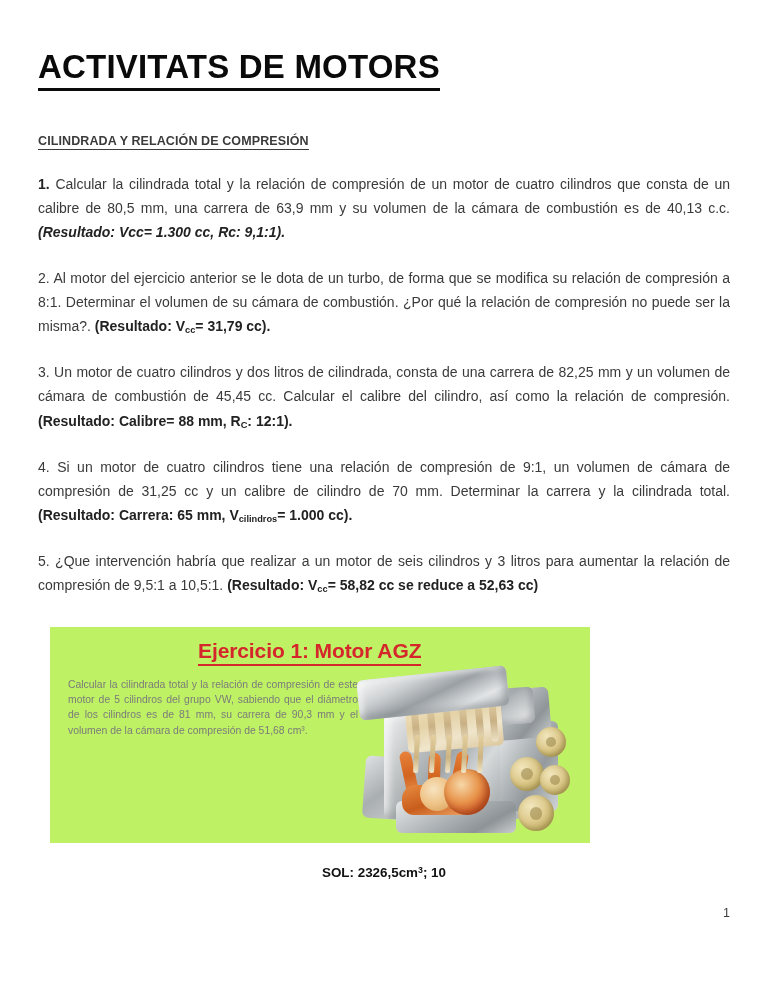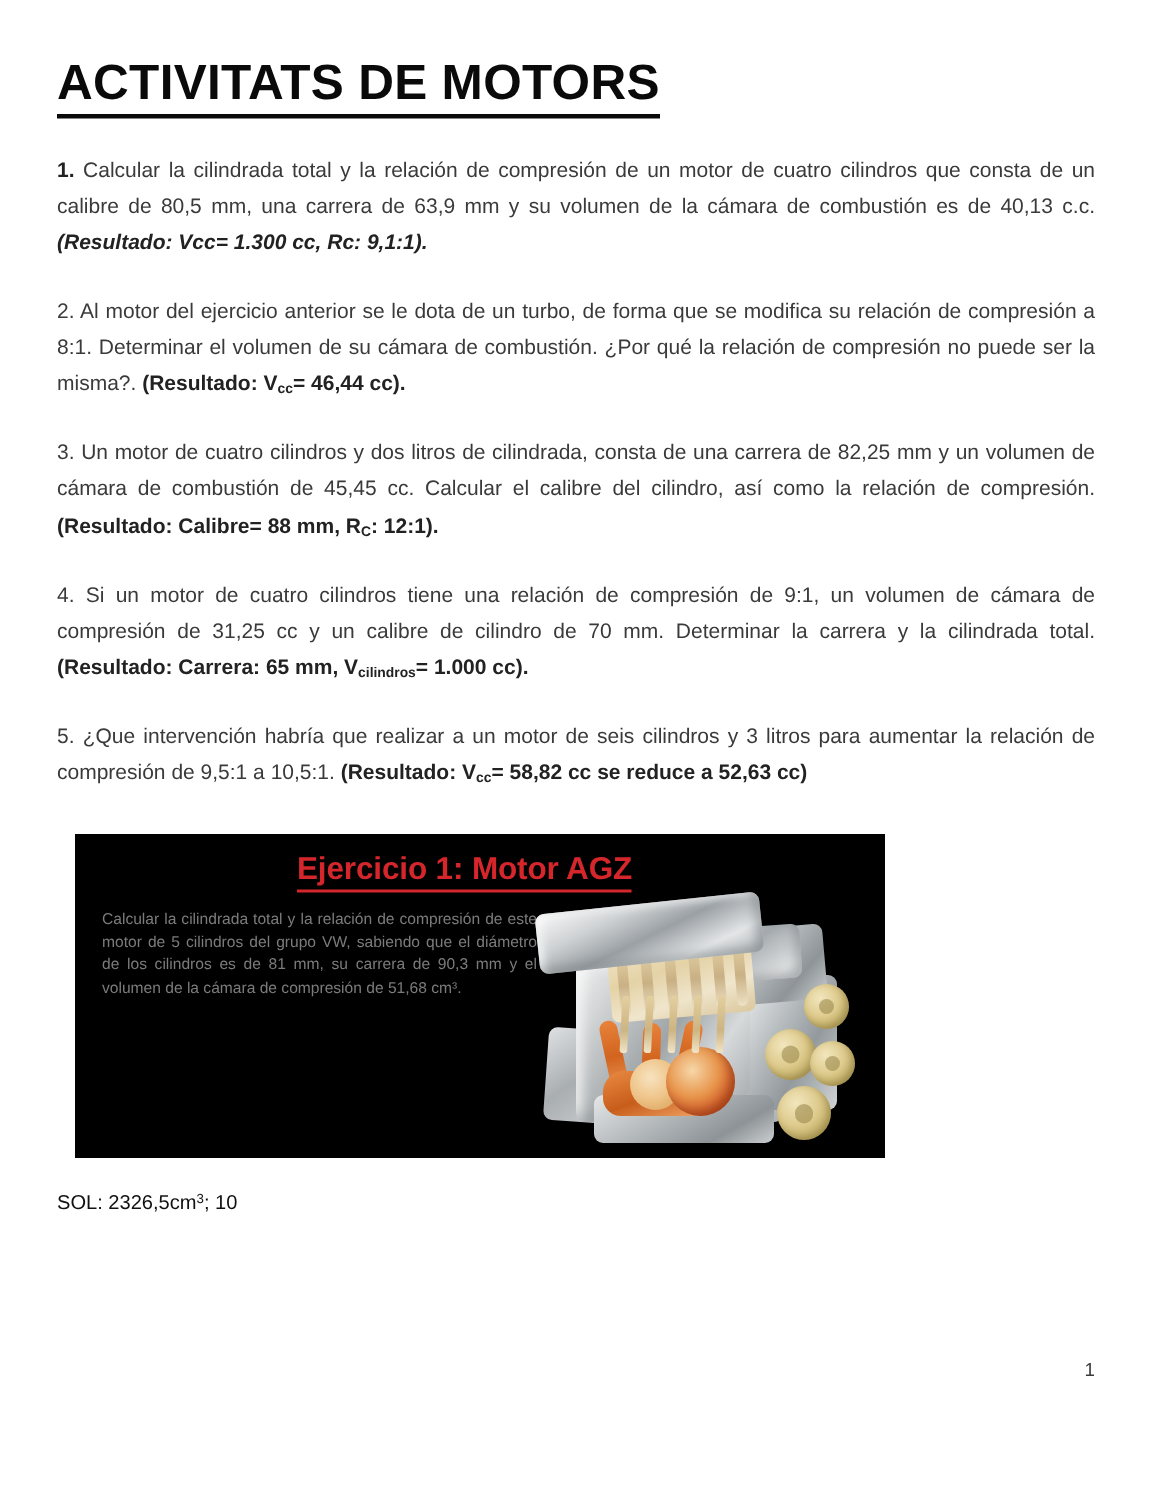--- a/index.html
+++ b/index.html
@@ -28,20 +28,21 @@
     font-weight: bold;
     color: #0a0a0a;
     letter-spacing: 0.2px;
     line-height: 1.15;
     display: block;
   }
   .doc-title span.tu {
     border-bottom: 3px solid #0a0a0a;
     padding-bottom: 2px;
     display: inline-block;
+    margin-top: 12px;
   }
   .section-head {
     margin: 0;
     padding-top: 43px;
     font-size: 12.5px;
     font-weight: bold;
     color: #3b3b3b;
     letter-spacing: 0.1px;
   }
   .section-head span.su {
@@ -81,21 +82,21 @@
   
   .slide-wrap {
     margin: 0;
     padding-top: 30px;
   }
   .slide {
     position: relative;
     width: 540px;
     height: 216px;
     margin-left: 12px;
-    background: #000000;
+    background: #bef264;
     overflow: hidden;
   }
   .slide-title {
     position: absolute;
     left: 148px;
     top: 12px;
     font-size: 21px;
     font-weight: bold;
     color: #d5262c;
     white-space: nowrap;
@@ -253,42 +254,44 @@
     left: 32%; top: 32%;
     width: 36%; height: 36%;
     border-radius: 50%;
     background: rgba(150,132,70,.55);
   }
 
   .sol {
     margin: 0;
     padding-top: 22px;
     font-size: 13.4px;
-    font-weight: normal;
+    font-weight: bold;
     color: #111111;
+    text-align: center;
   }
   .page-num {
     position: absolute;
     right: 38px;
     bottom: 74px;
     font-size: 12.5px;
     color: #3c3c3c;
   }
 </style>
 </head>
 <body>
 
 <div class="page">
 
   <h1 class="doc-title"><span class="tu">ACTIVITATS DE MOTORS</span></h1>
 
+  <h2 class="section-head"><span class="su">CILINDRADA Y RELACIÓN DE COMPRESIÓN</span></h2>
 
   <p class="para"><b>1.</b><span> Calcular la cilindrada total y la relación de compresión de un motor de cuatro cilindros que consta de un calibre de 80,5 mm, una carrera de 63,9 mm y su volumen de la cámara de combustión es de 40,13 c.c. </span><span class="bi">(Resultado: Vcc= 1.300 cc, Rc: 9,1:1).</span></p>
 
-  <p class="para"><span>2.</span><span> Al motor del ejercicio anterior se le dota de un turbo, de forma que se modifica su relación de compresión a 8:1. Determinar el volumen de su cámara de combustión. ¿Por qué la relación de compresión no puede ser la misma?. </span><b><span>(Resultado: V</span><sub>cc</sub><span>= 46,44 cc).</span></b></p>
+  <p class="para"><span>2.</span><span> Al motor del ejercicio anterior se le dota de un turbo, de forma que se modifica su relación de compresión a 8:1. Determinar el volumen de su cámara de combustión. ¿Por qué la relación de compresión no puede ser la misma?. </span><b><span>(Resultado: V</span><sub>cc</sub><span>= 31,79 cc).</span></b></p>
 
   <p class="para"><span>3.</span><span> Un motor de cuatro cilindros y dos litros de cilindrada, consta de una carrera de 82,25 mm y un volumen de cámara de combustión de 45,45 cc. Calcular el calibre del cilindro, así como la relación de compresión. </span><b><span>(Resultado: Calibre= 88 mm, R</span><sub>C</sub><span>: 12:1).</span></b></p>
 
   <p class="para"><span>4.</span><span> Si un motor de cuatro cilindros tiene una relación de compresión de 9:1, un volumen de cámara de compresión de 31,25 cc y un calibre de cilindro de 70 mm. Determinar la carrera y la cilindrada total. </span><b><span>(Resultado: Carrera: 65 mm, V</span><sub>cilindros</sub><span>= 1.000 cc).</span></b></p>
 
   <p class="para"><span>5.</span><span> ¿Que intervención habría que realizar a un motor de seis cilindros y 3 litros para aumentar la relación de compresión de 9,5:1 a 10,5:1. </span><b><span>(Resultado: V</span><sub>cc</sub><span>= 58,82 cc se reduce a 52,63 cc)</span></b></p>
 
   <div class="slide-wrap">
     <div class="slide">
 

